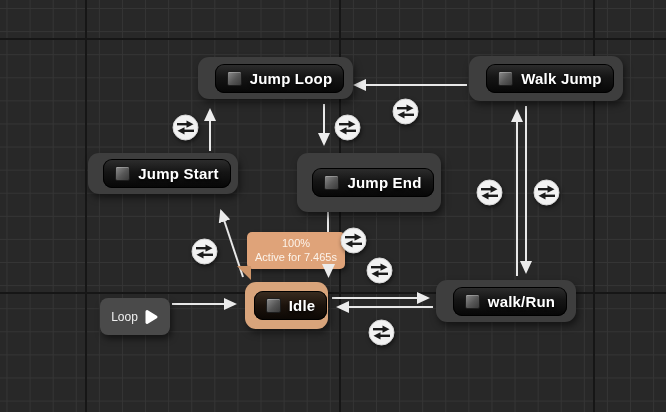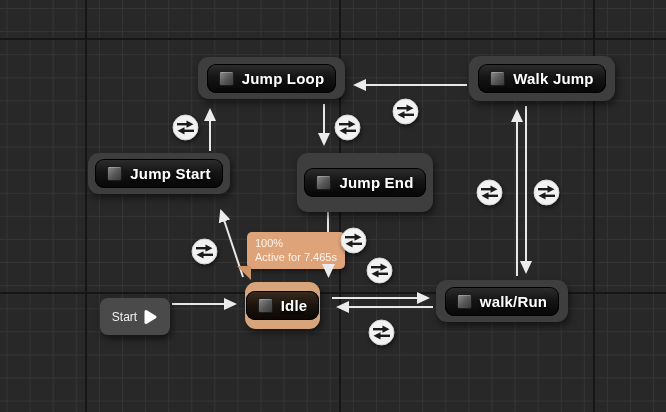--- a/index.html
+++ b/index.html
@@ -16,20 +16,21 @@
   .vmajor{position:absolute;top:0;bottom:0;width:2px;background:#161616;z-index:1;}
   .hmajor{position:absolute;left:0;right:0;height:2px;background:#161616;z-index:1;}
   #arrow-layer{position:absolute;left:0;top:0;z-index:2;}
   #arrow-layer line{stroke:#e8e8e8;stroke-width:2;}
 
   .state{
     position:absolute;z-index:3;
     background:#3e3e3e;border-radius:11px;
     display:flex;align-items:center;justify-content:center;
     box-shadow:2px 4px 7px rgba(0,0,0,0.5);
+    padding-left:8px;
   }
   .state-inner{
     display:flex;align-items:center;gap:8px;
     background:linear-gradient(180deg,#2e2e2e 0%,#151515 45%,#060606 100%);
     border-radius:9px;padding:0 12px;height:29px;
     box-shadow:inset 0 0 0 1px #000, inset 0 1px 0 rgba(255,255,255,0.07);
   }
   .state.active{background:#d8a47b;}
   .state.active .state-inner{
     background:linear-gradient(180deg,#3a2d21 0%,#1c130c 50%,#0b0704 100%);
@@ -57,20 +58,21 @@
     display:flex;align-items:center;justify-content:center;gap:6px;
     box-shadow:2px 4px 6px rgba(0,0,0,0.5);
     color:#f0f0f0;font-size:12px;
   }
 
   #debug-tooltip{
     position:absolute;left:247px;top:232px;z-index:4;
     background:#dfa379;border-radius:5px;padding:4px 8px 5px 8px;
     color:#fcf3ea;font-size:11px;line-height:14px;white-space:nowrap;
     box-shadow:2px 3px 5px rgba(0,0,0,0.4);
+    text-align:center;
   }
   #debug-tooltip .tail{
     position:absolute;left:-10px;bottom:-11px;width:0;height:0;
     border-top:14px solid #cd9468;border-left:14px solid transparent;
   }
 
   .trans-icon{
     position:absolute;width:27px;height:27px;z-index:6;
     filter:drop-shadow(1px 2px 2px rgba(0,0,0,0.55));
   }
@@ -141,21 +143,21 @@
   </div>
 
   <div class="state pos-walk-run">
     <div class="state-inner">
       <span class="state-icon"></span>
       <span class="state-label">walk/Run</span>
     </div>
   </div>
 
   <div id="entry-node">
-    <span>Start</span>
+    <span>Loop</span>
     <svg width="15" height="16">
       <polygon points="3,2.5 12,8 3,13.5" fill="#ffffff" stroke="#ffffff" stroke-width="3" stroke-linejoin="round"></polygon>
     </svg>
   </div>
 
   <div id="debug-tooltip">
     <div>100%</div>
     <div>Active for 7.465s</div>
     <div class="tail"></div>
   </div>

